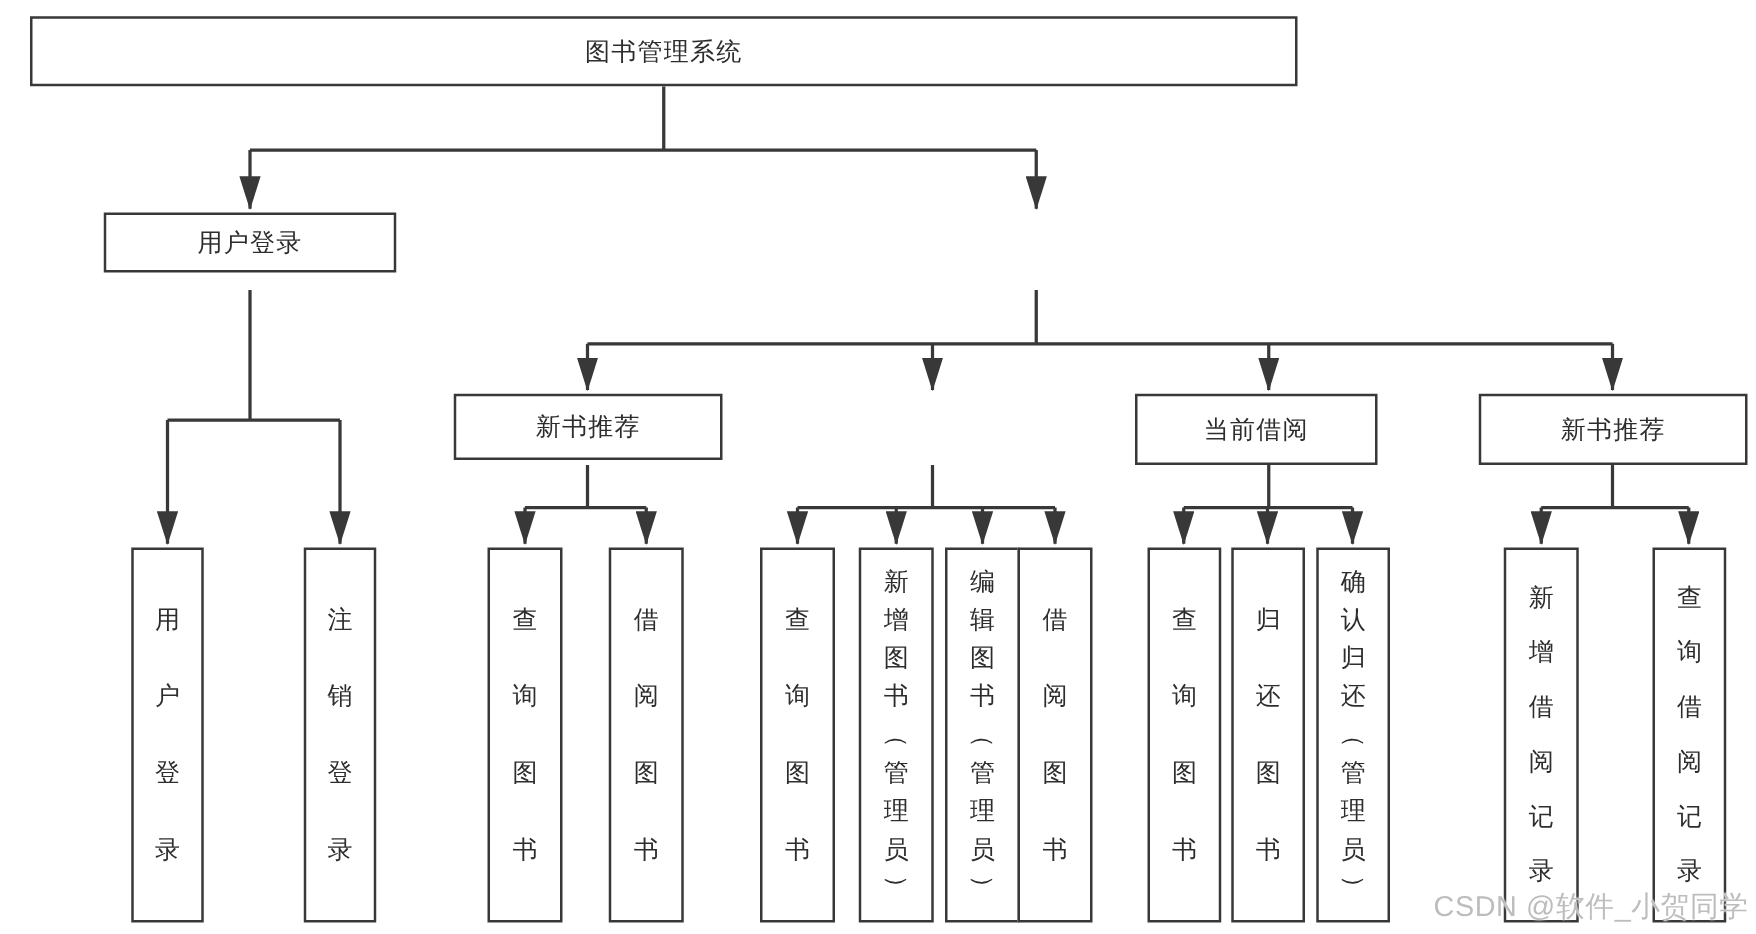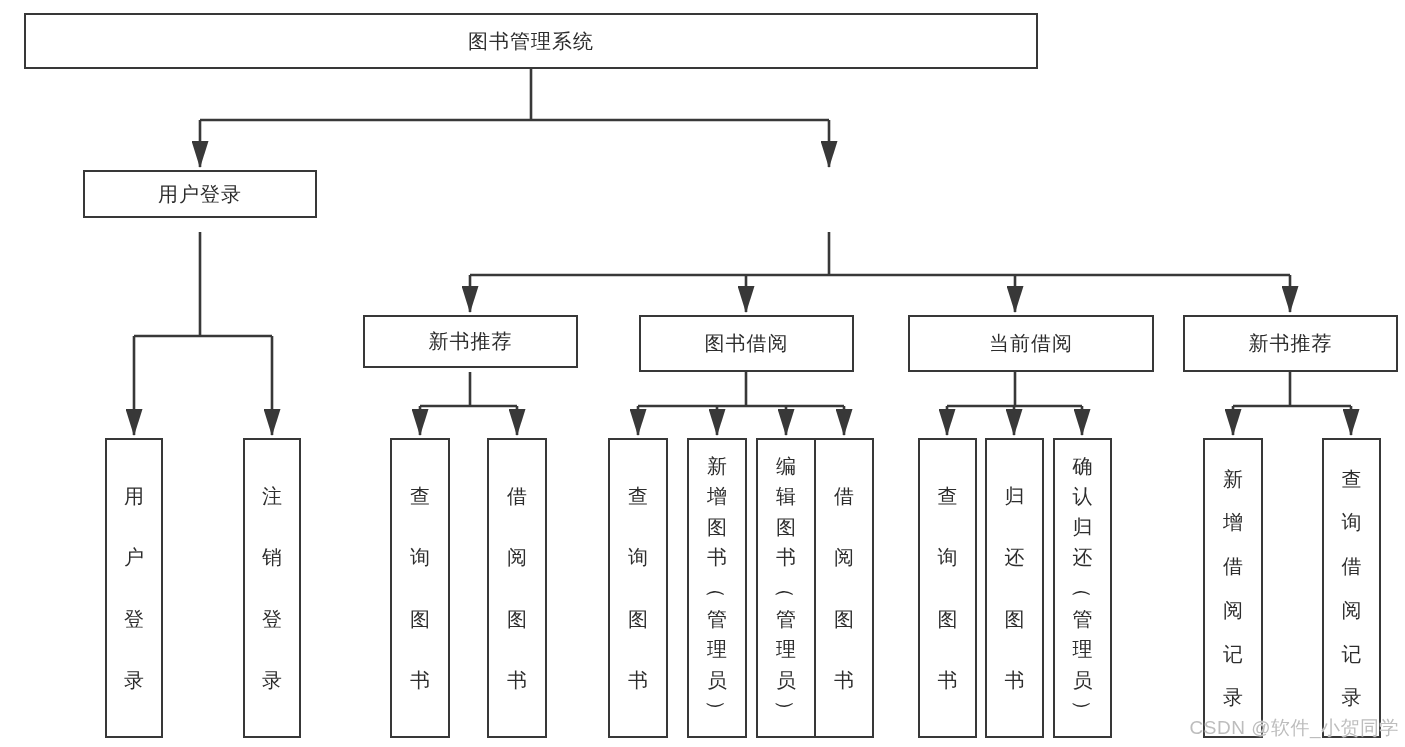--- a/index.html
+++ b/index.html
@@ -28,21 +28,21 @@
   .box.h{white-space:nowrap;}
   .box.v{
     top:438px;height:300px;letter-spacing:0;
     flex-direction:column;justify-content:space-evenly;
     padding:5px 0;
   }
   .box.v span{display:block;line-height:1;font-size:20px;}
   .box.v span.rot{transform:rotate(90deg);}
   .watermark{
     position:absolute;z-index:3;right:6px;bottom:6px;
-    color:var(--wm);font-size:19px;letter-spacing:0.5px;
+    color:var(--wm);font-size:23px;letter-spacing:0.5px;
     text-shadow:0 0 2px #ffffff, 0 0 1px #ffffff;
     white-space:nowrap;
     margin-top:44px;
   }
 </style>
 </head>
 <body>
 
 <div id="stage">
 
@@ -87,22 +87,21 @@
 
     <line class="ar" x1="1233" y1="406" x2="1233" y2="435" marker-end="url(#ah)"></line>
     <line class="ar" x1="1351" y1="406" x2="1351" y2="435" marker-end="url(#ah)"></line>
   </svg>
 
   <div class="box h" style="left:24px;top:13px;width:1014px;height:56px">图书管理系统</div>
 
   <div class="box h" style="left:83px;top:170px;width:234px;height:48px">用户登录</div>
 
   <div class="box h" style="left:363px;top:315px;width:215px;height:53px">新书推荐</div>
-  <div class="box h" style="left:639px;top:315px;width:215px;height:57px">图书借阅</div>
-  <div class="box h" style="left:908px;top:315px;width:246px;height:57px">当前借阅</div>
+  <div class="box h" style="left:908px;top:315px;width:194px;height:57px">当前借阅</div>
   <div class="box h" style="left:1183px;top:315px;width:215px;height:57px">新书推荐</div>
 
   <div class="box v" style="left:105px;width:58px">
       <span>用</span>
       <span>户</span>
       <span>登</span>
       <span>录</span>
     </div>
   <div class="box v" style="left:243px;width:58px">
       <span>注</span>

